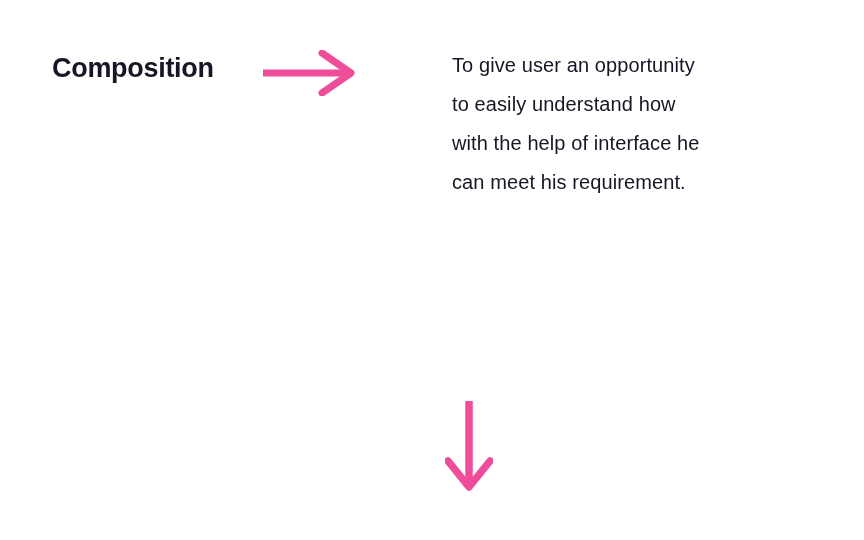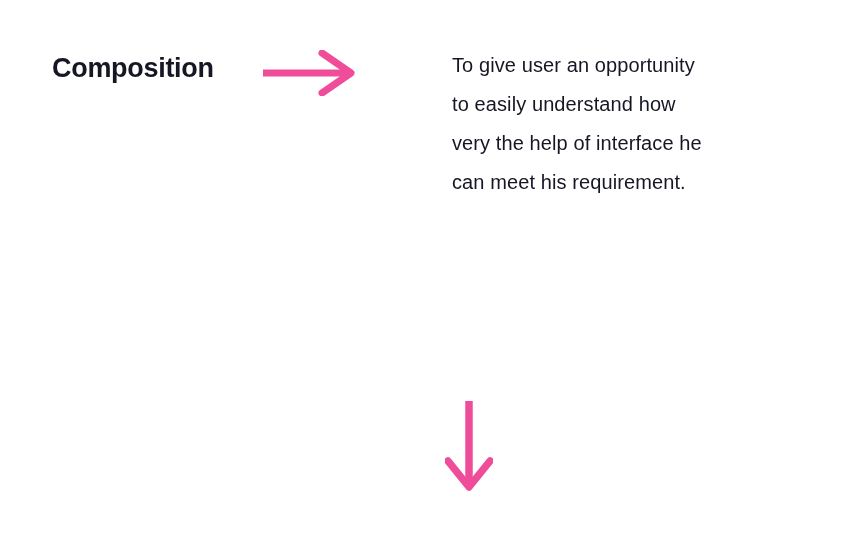--- a/index.html
+++ b/index.html
@@ -68,21 +68,21 @@
   <span class="arrow-right">
     <svg viewBox="0 0 96 46" fill="none" xmlns="http://www.w3.org/2000/svg">
       <line x1="3" y1="23" x2="88" y2="23" stroke="currentColor" stroke-width="7"></line>
       <polyline points="62,3 91,23 62,43" stroke="currentColor" stroke-width="7" fill="none" stroke-linecap="round" stroke-linejoin="round"></polyline>
     </svg>
   </span>
 
   <div class="description">
     <p>To give user an opportunity
 to easily understand how
-very the help of interface he
+with the help of interface he
 can meet his requirement.</p>
   </div>
 
   <span class="arrow-down">
     <svg viewBox="0 0 48 96" fill="none" xmlns="http://www.w3.org/2000/svg">
       <line x1="24" y1="3" x2="24" y2="86" stroke="currentColor" stroke-width="7.5"></line>
       <polyline points="3,63 24,89 45,63" stroke="currentColor" stroke-width="7.5" fill="none" stroke-linecap="round" stroke-linejoin="round"></polyline>
     </svg>
   </span>
 

